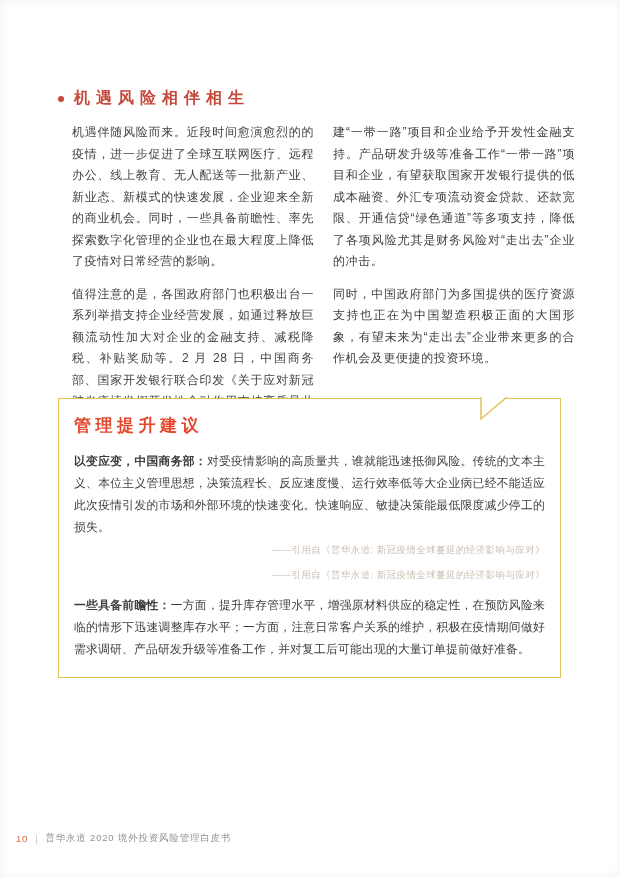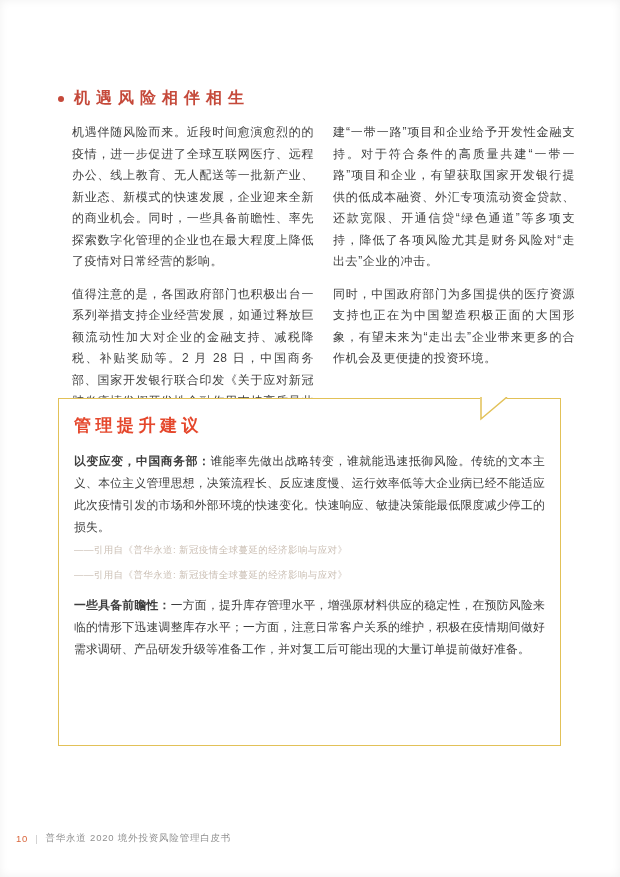--- a/index.html
+++ b/index.html
@@ -32,41 +32,41 @@
   }
   .col{width:245px;}
   .col p{
     margin:0 0 11px 0;
     font-size:12px;line-height:21.5px;letter-spacing:0.6px;
     color:#3f3f3f;text-align:justify;text-justify:inter-ideograph;
   }
 
   
   .advice-box{
-    position:absolute;left:58px;top:398px;width:503px;height:348px;
+    position:absolute;left:58px;top:398px;width:503px;height:280px;
     box-sizing:border-box;
     border:1.5px solid #e2c158;
     padding:13px 15px 0 15px;
     background:#ffffff;
   }
   .notch{
     position:absolute;top:-2px;right:52px;width:28px;height:24px;
     display:block;
   }
   .advice-title{
     margin:2px 0 13px 0;font-size:17px;font-weight:bold;color:#e5472c;
     letter-spacing:4.5px;
   }
   .advice-item p{
     margin:0;font-size:11.8px;line-height:22px;letter-spacing:0.2px;
     color:#3d3d3d;text-align:justify;text-justify:inter-ideograph;
   }
   .advice-item .lead{font-weight:bold;}
   .citation{
-    font-size:9.5px;color:#cbbfb4;
+    text-align:right;font-size:9.5px;color:#cbbfb4;
     margin:6px 0 12px 0;letter-spacing:0.4px;
   }
   .advice-item.last{margin-top:2px;}
 
   
   .footer{
     position:absolute;left:16px;top:832px;
     font-size:9.5px;color:#909090;letter-spacing:0.8px;
     display:flex;align-items:center;gap:7px;
   }
@@ -82,36 +82,36 @@
     <span class="bullet"></span>
     <h1 class="section-title">机遇风险相伴相生</h1>
   </div>
 
   <div class="columns">
     <div class="col">
       <p>机遇伴随风险而来。近段时间愈演愈烈的的疫情，进一步促进了全球互联网医疗、远程办公、线上教育、无人配送等一批新产业、新业态、新模式的快速发展，企业迎来全新的商业机会。同时，一些具备前瞻性、率先探索数字化管理的企业也在最大程度上降低了疫情对日常经营的影响。</p>
       <p>值得注意的是，各国政府部门也积极出台一系列举措支持企业经营发展，如通过释放巨额流动性加大对企业的金融支持、减税降税、补贴奖励等。2 月 28 日，中国商务部、国家开发银行联合印发《关于应对新冠肺炎疫情发挥开发性金融作用支持高质量共建“一带一路”的工作通知》，对受疫情影响的高质量共</p>
     </div>
     <div class="col">
-      <p>建“一带一路”项目和企业给予开发性金融支持。对于符合条件的高质量共建“一带一路”项目和企业，有望获取国家开发银行提供的低成本融资、外汇专项流动资金贷款、还款宽限、开通信贷“绿色通道”等多项支持，降低了各项风险尤其是财务风险对“走出去”企业的冲击。</p>
+      <p>建“一带一路”项目和企业给予开发性金融支持。产品研发升级等准备工作“一带一路”项目和企业，有望获取国家开发银行提供的低成本融资、外汇专项流动资金贷款、还款宽限、开通信贷“绿色通道”等多项支持，降低了各项风险尤其是财务风险对“走出去”企业的冲击。</p>
       <p>同时，中国政府部门为多国提供的医疗资源支持也正在为中国塑造积极正面的大国形象，有望未来为“走出去”企业带来更多的合作机会及更便捷的投资环境。</p>
     </div>
   </div>
 
   <div class="advice-box">
     <svg class="notch" viewBox="0 0 28 24" xmlns="http://www.w3.org/2000/svg">
       <polygon points="0,0 28,0 0,24" fill="#ffffff"></polygon>
       <polyline points="1,0 1,22 27,0" fill="none" stroke="#e2c158" stroke-width="1.5"></polyline>
     </svg>
 
     <h2 class="advice-title">管理提升建议</h2>
 
     <div class="advice-item">
       <p>
-        <span class="lead">以变应变，中国商务部：</span><span>谁能率先做出战略转变，谁就能迅速抵御风险。传统的文本主义、本位主义管理思想，决策流程长、反应速度慢、运行效率低等大企业病已经不能适应此次疫情引发的市场和外部环境的快速变化。快速响应、敏捷决策能最低限度减少停工的损失。</span>
+        <span class="lead">以变应变，中国商务部：</span><span>对受疫情影响的高质量共，谁就能迅速抵御风险。传统的文本主义、本位主义管理思想，决策流程长、反应速度慢、运行效率低等大企业病已经不能适应此次疫情引发的市场和外部环境的快速变化。快速响应、敏捷决策能最低限度减少停工的损失。</span>
       </p>
       <div class="citation">——引用自《普华永道: 新冠疫情全球蔓延的经济影响与应对》</div>
     </div>
 
     <div class="advice-item">
       <div class="citation">——引用自《普华永道: 新冠疫情全球蔓延的经济影响与应对》</div>
     </div>
 
     <div class="advice-item last">
       <p>

